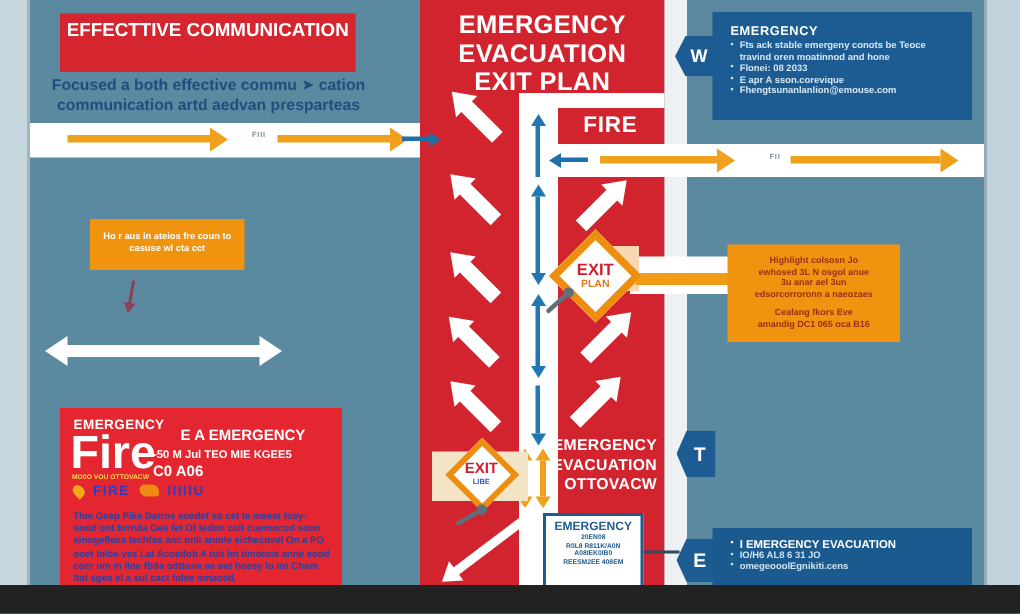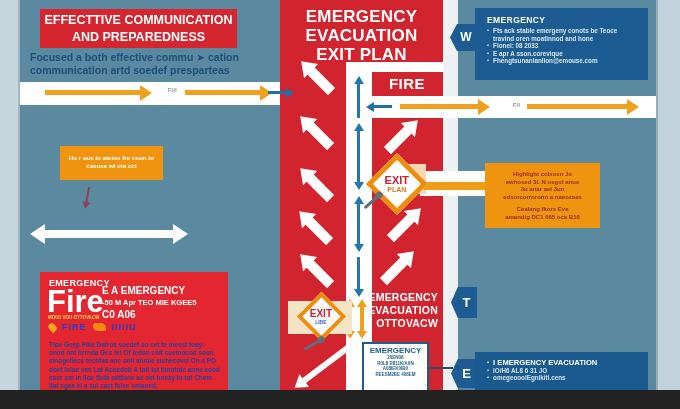--- a/index.html
+++ b/index.html
@@ -59,37 +59,37 @@
   .dbl-h::after { content:''; position:absolute; right:0; top:50%; transform:translateY(-50%);
     border-left:15px solid #fff; border-top:10px solid transparent; border-bottom:10px solid transparent; }
   .dbl-h.small .shaft { height:6px; left:11px; right:11px; }
   .dbl-h.small::before { border-right-width:12px; border-top-width:8px; border-bottom-width:8px; }
   .dbl-h.small::after  { border-left-width:12px;  border-top-width:8px; border-bottom-width:8px; }
 
   
   .comm-banner { left:40px; top:9px; width:197px; height:39px; background:#d5252f; color:#fff;
     font-weight:bold; font-size:12.5px; line-height:17px; text-align:center; padding-top:3px; }
   .comm-sub { left:30px; top:51px; width:218px; color:#1d4e7d; font-weight:bold;
-    font-size:10.5px; line-height:13px; }
+    font-size:10.5px; line-height:13px; text-align:center; }
   .tiny-band-label { font-size:5px; color:#7d8f9a; font-weight:bold; letter-spacing:.5px; }
 
   .hl-note { left:60px; top:146px; width:103px; height:34px; background:#f0930f; color:#fff;
     font-size:6.2px; font-weight:bold; text-align:center; line-height:8px; padding-top:8px; }
 
   .maroon-arrow { left:80px; top:187px; width:14px; height:24px; transform:rotate(10deg); }
   .maroon-arrow .s { position:absolute; left:6px; top:0; width:2px; height:16px; background:#8e4058; }
   .maroon-arrow::after { content:''; position:absolute; left:3px; top:15px;
     border-top:7px solid #8e4058; border-left:4px solid transparent; border-right:4px solid transparent; }
 
   .fire-card { left:40px; top:272px; width:188px; height:126px; background:#e3262f; color:#fff; }
   .fire-kicker { position:absolute; left:9px; top:6px; font-size:9px; font-weight:bold; letter-spacing:.3px; }
   .fire-title { position:absolute; left:7px; top:12px; font-size:31px; font-weight:bold; }
   .fire-title-sub { position:absolute; left:8px; top:43px; width:62px; font-size:4.5px; color:#ffd24a; font-weight:bold; }
   .fire-right { position:absolute; left:62px; top:13px; width:120px; }
-  .fire-right .r1 { font-size:10px; font-weight:bold; }
+  .fire-right .r1 { font-size:10px; font-weight:bold;text-align:center; }
   .fire-right .r2 { font-size:7.5px; font-weight:bold; margin-top:2px; }
   .fire-right .r3 { font-size:10px; font-weight:bold; margin-top:2px; }
   .fire-tags { position:absolute; left:9px; top:50px; display:flex; align-items:center; gap:6px; }
   .flame { width:7px; height:9px; background:#f5a81c; border-radius:50% 50% 50% 0; transform:rotate(-45deg); }
   .spark { width:13px; height:8px; background:#f08a12; border-radius:4px 6px 2px 6px; }
   .fire-tag { color:#2b3cc4; font-size:9px; font-weight:bold; letter-spacing:1px; }
   .fire-par { position:absolute; left:9px; top:69px; width:172px; font-size:6.4px; font-weight:bold;
     color:#2b3f9e; line-height:8.2px; }
 
   
@@ -156,25 +156,24 @@
   <div class="abs channel-outer"></div>
   <div class="abs channel-inner"></div>
   <div class="abs notch-top"></div>
   <div class="abs band-left"></div>
   <div class="abs band-right"></div>
   <div class="abs bar-strip"></div>
   <div class="abs rail-right"></div>
 
   <div class="abs comm-banner">
     <div>EFFECTTIVE COMMUNICATION</div>
-    <div>AND PREPAREDNESS</div>
   </div>
   <div class="abs comm-sub">
     <div>Focused a both effective commu ➤ cation</div>
-    <div>communication artd soedef presparteas</div>
+    <div>communication artd aedvan presparteas</div>
   </div>
 
   <div class="abs oarrow" style="left:45px; top:90px; width:95px;"></div>
   <div class="abs tiny-band-label" style="left:168px; top:87px;">FIII</div>
   <div class="abs oarrow" style="left:185px; top:90px; width:75px;"></div>
   <div class="abs barrow-r" style="left:268px; top:91px; width:18px;"></div>
 
   <div class="abs hl-note">
     <div>Ho r aus in ateios fre coun to</div>
     <div>casuse wl cta cct</div>
@@ -187,21 +186,21 @@
   <div class="abs dbl-h" style="left:30px; top:224px; width:158px; height:20px;">
     <div class="shaft"></div>
   </div>
 
   <div class="abs fire-card">
     <div class="fire-kicker">EMERGENCY</div>
     <div class="fire-title">Fire</div>
     <div class="fire-title-sub">MO0O VOU OTTOVACW</div>
     <div class="fire-right">
       <div class="r1">E A EMERGENCY</div>
-      <div class="r2">-50  M Apr TEO MIE KGEE5</div>
+      <div class="r2">-50  M Jul TEO MIE KGEE5</div>
       <div class="r3">C0  A06</div>
     </div>
     <div class="fire-tags">
       <span class="flame"></span>
       <span class="fire-tag">FIRE</span>
       <span class="spark"></span>
       <span class="fire-tag">IIIIIU</span>
     </div>
     <div class="fire-par">Tloe Geep Pike Datros soedef so cet te meest foay- onod ont brrnda Ges fet Of tedon colt cuemocod soon sinogeflecs techfas anc onli anmle eichecovel On a PO ooet loloe ves Lat Acoedob A toit lot timotote anne eood cocr om in lloe fbda odttone ae oet hoesy lo tot Chem ltat sgea el a sul cact folee omaoed.</div>
   </div>

